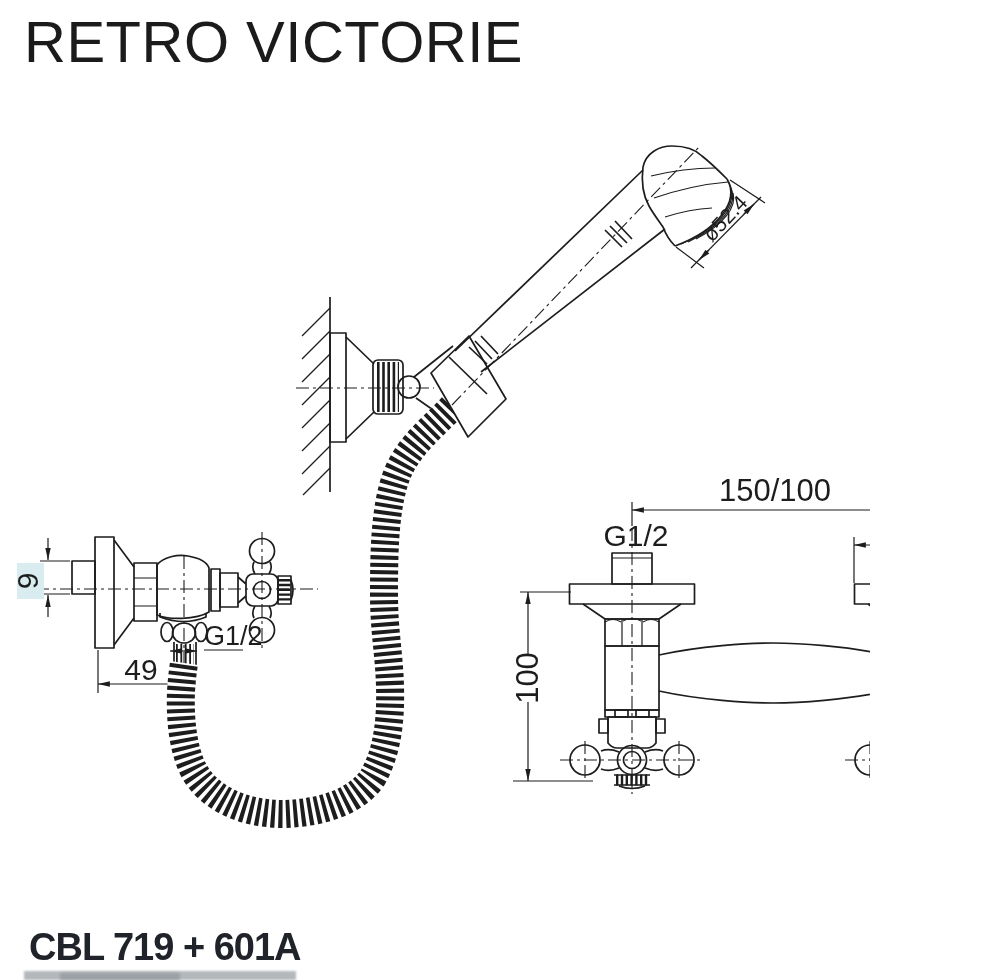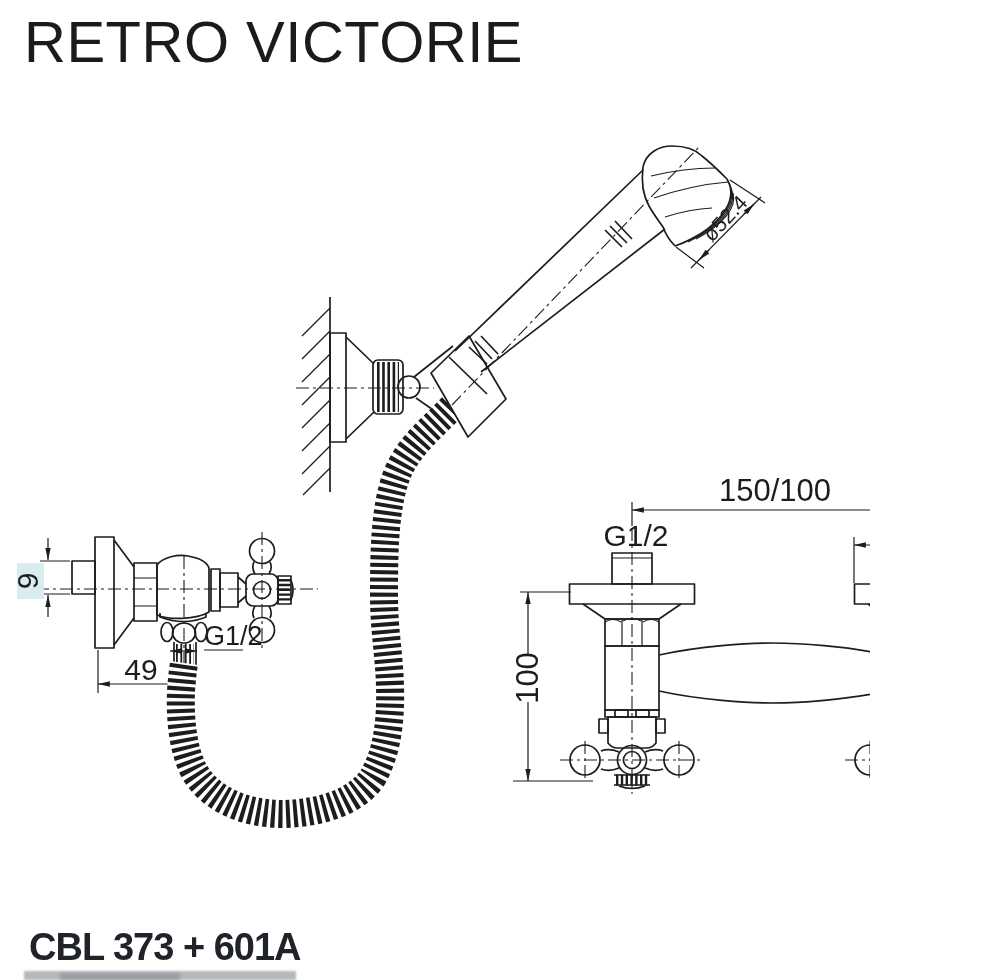--- a/index.html
+++ b/index.html
@@ -204,16 +204,16 @@
 
       <g>
         <path class="dm" d="M520,592 L571,592 M513,781 L593,781"></path>
         <line class="dm" x1="528" y1="592" x2="528" y2="781" marker-start="url(#ar)" marker-end="url(#ar)"></line>
         <rect x="514" y="654" width="30" height="48" fill="#ffffff"></rect>
         <text class="tx" font-size="31" text-anchor="middle" transform="translate(538,678) rotate(-90)">100</text>
       </g>
     </g>
   </svg>
 
-  <div class="model-code">CBL 373 + 601A</div>
+  <div class="model-code">CBL 719 + 601A</div>
   <div class="smudge"></div>
   <div class="smudge2"></div>
 </div>
 
 </body></html>

